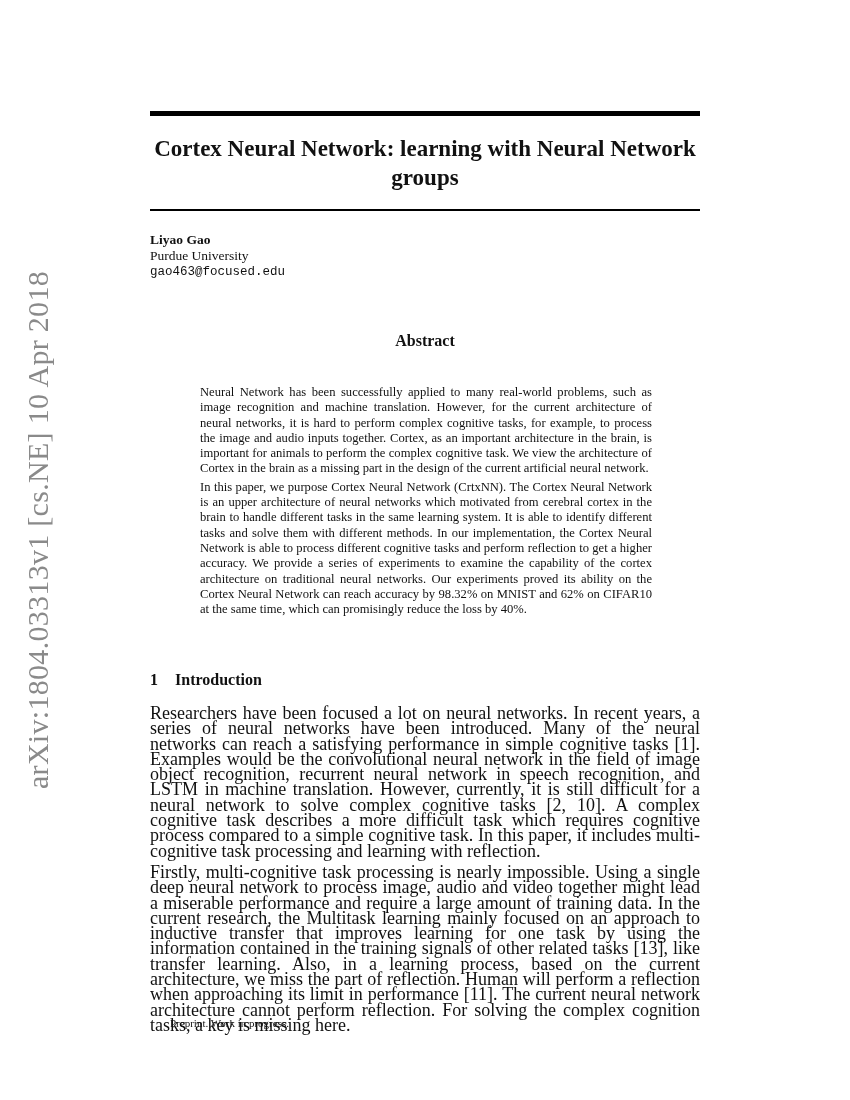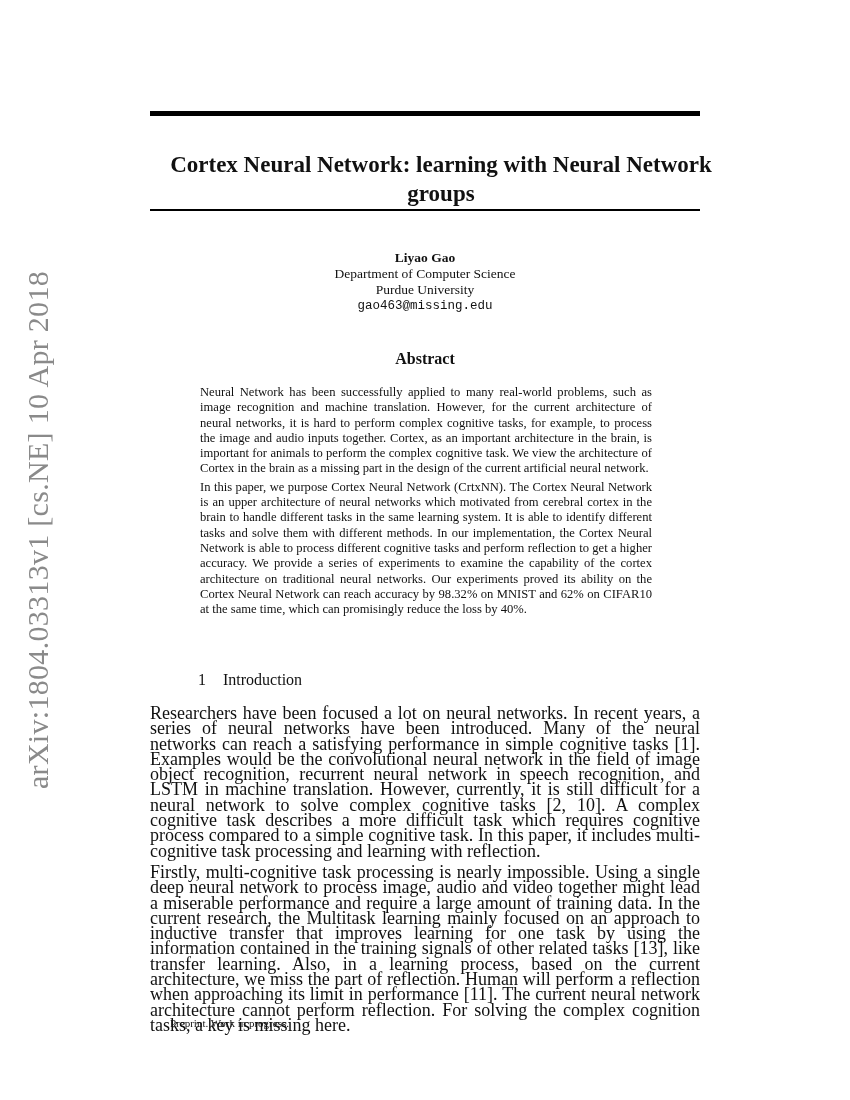--- a/index.html
+++ b/index.html
@@ -11,46 +11,45 @@
     position: absolute; left: 38px; top: 530px;
     transform: translate(-50%, -50%) rotate(-90deg);
     white-space: nowrap; font-size: 30px; color: #8a8a8a; letter-spacing: 0.3px;
   }
   .rule-top { position: absolute; left: 150px; width: 550px; top: 111px; height: 5px; background: #000; }
   .rule-bottom { position: absolute; left: 150px; width: 550px; top: 209px; height: 2px; background: #000; }
   .title {
     position: absolute; left: 150px; width: 550px; top: 134px; text-align: center;
     font-weight: bold; font-size: 23px; line-height: 29px;
   }
-  .author-block { position: absolute; left: 150px; width: 550px; top: 250px; text-align: center; font-size: 13.5px; line-height: 16px; }
+  .author-block { position: absolute; left: 150px; width: 550px; top: 232px; text-align: left; font-size: 13.5px; line-height: 16px; }
   .author-name { font-weight: bold; }
   .email { font-family: "Liberation Mono", "DejaVu Sans Mono", monospace; font-size: 12.5px; }
-  .abstract-heading { position: absolute; left: 150px; width: 550px; top: 350px; text-align: center; font-weight: bold; font-size: 16px; }
+  .abstract-heading { position: absolute; left: 150px; width: 550px; top: 332px; text-align: center; font-weight: bold; font-size: 16px; }
   .abstract { position: absolute; left: 200px; width: 452px; top: 385px; font-size: 12.6px; line-height: 15.3px; text-align: justify; }
   .abstract p { margin: 0 0 3px 0; }
-  .section-heading { position: absolute; left: 150px; top: 671px; font-weight: normal; font-size: 16px; margin-left: 48px; }
+  .section-heading { position: absolute; left: 150px; top: 671px; font-weight: bold; font-size: 16px; }
   .section-heading .num { display: inline-block; width: 25px; }
   .body-text { position: absolute; left: 150px; width: 550px; top: 706px; font-size: 18px; line-height: 15.3px; text-align: justify; }
   .body-text p { margin: 0 0 6px 0; }
   .footer { position: absolute; left: 150px; top: 1017px; font-size: 11px; margin-left: 20px; }
 </style>
 </head>
 <body>
 
 <div class="arxiv-stamp">arXiv:1804.03313v1  [cs.NE]  10 Apr 2018</div>
 
 <div class="rule-top"></div>
-<h1 class="title" style="margin:16px;">Cortex Neural Network: learning with Neural Network groups</h1>
+<h1 class="title" style="margin:0;">Cortex Neural Network: learning with Neural Network groups</h1>
 <div class="rule-bottom"></div>
 
 <div class="author-block">
   <div class="author-name">Liyao Gao</div>
-  <div>Department of Computer Science</div>
   <div>Purdue University</div>
-  <div class="email">gao463@missing.edu</div>
+  <div class="email">gao463@focused.edu</div>
 </div>
 
 <div class="abstract-heading">Abstract</div>
 <div class="abstract">
   <p>Neural Network has been successfully applied to many real-world problems, such as image recognition and machine translation. However, for the current architecture of neural networks, it is hard to perform complex cognitive tasks, for example, to process the image and audio inputs together. Cortex, as an important architecture in the brain, is important for animals to perform the complex cognitive task. We view the architecture of Cortex in the brain as a missing part in the design of the current artificial neural network.</p>
   <p>In this paper, we purpose Cortex Neural Network (CrtxNN). The Cortex Neural Network is an upper architecture of neural networks which motivated from cerebral cortex in the brain to handle different tasks in the same learning system.  It is able to identify different tasks and solve them with different methods.  In our implementation, the Cortex Neural Network is able to process different cognitive tasks and perform reflection to get a higher accuracy.  We provide a series of experiments to examine the capability of the cortex architecture on traditional neural networks. Our experiments proved its ability on the Cortex Neural Network can reach accuracy by 98.32% on MNIST and 62% on CIFAR10 at the same time, which can promisingly reduce the loss by 40%.</p>
 </div>
 
 <div class="section-heading">
   <span class="num">1</span><span>Introduction</span>

